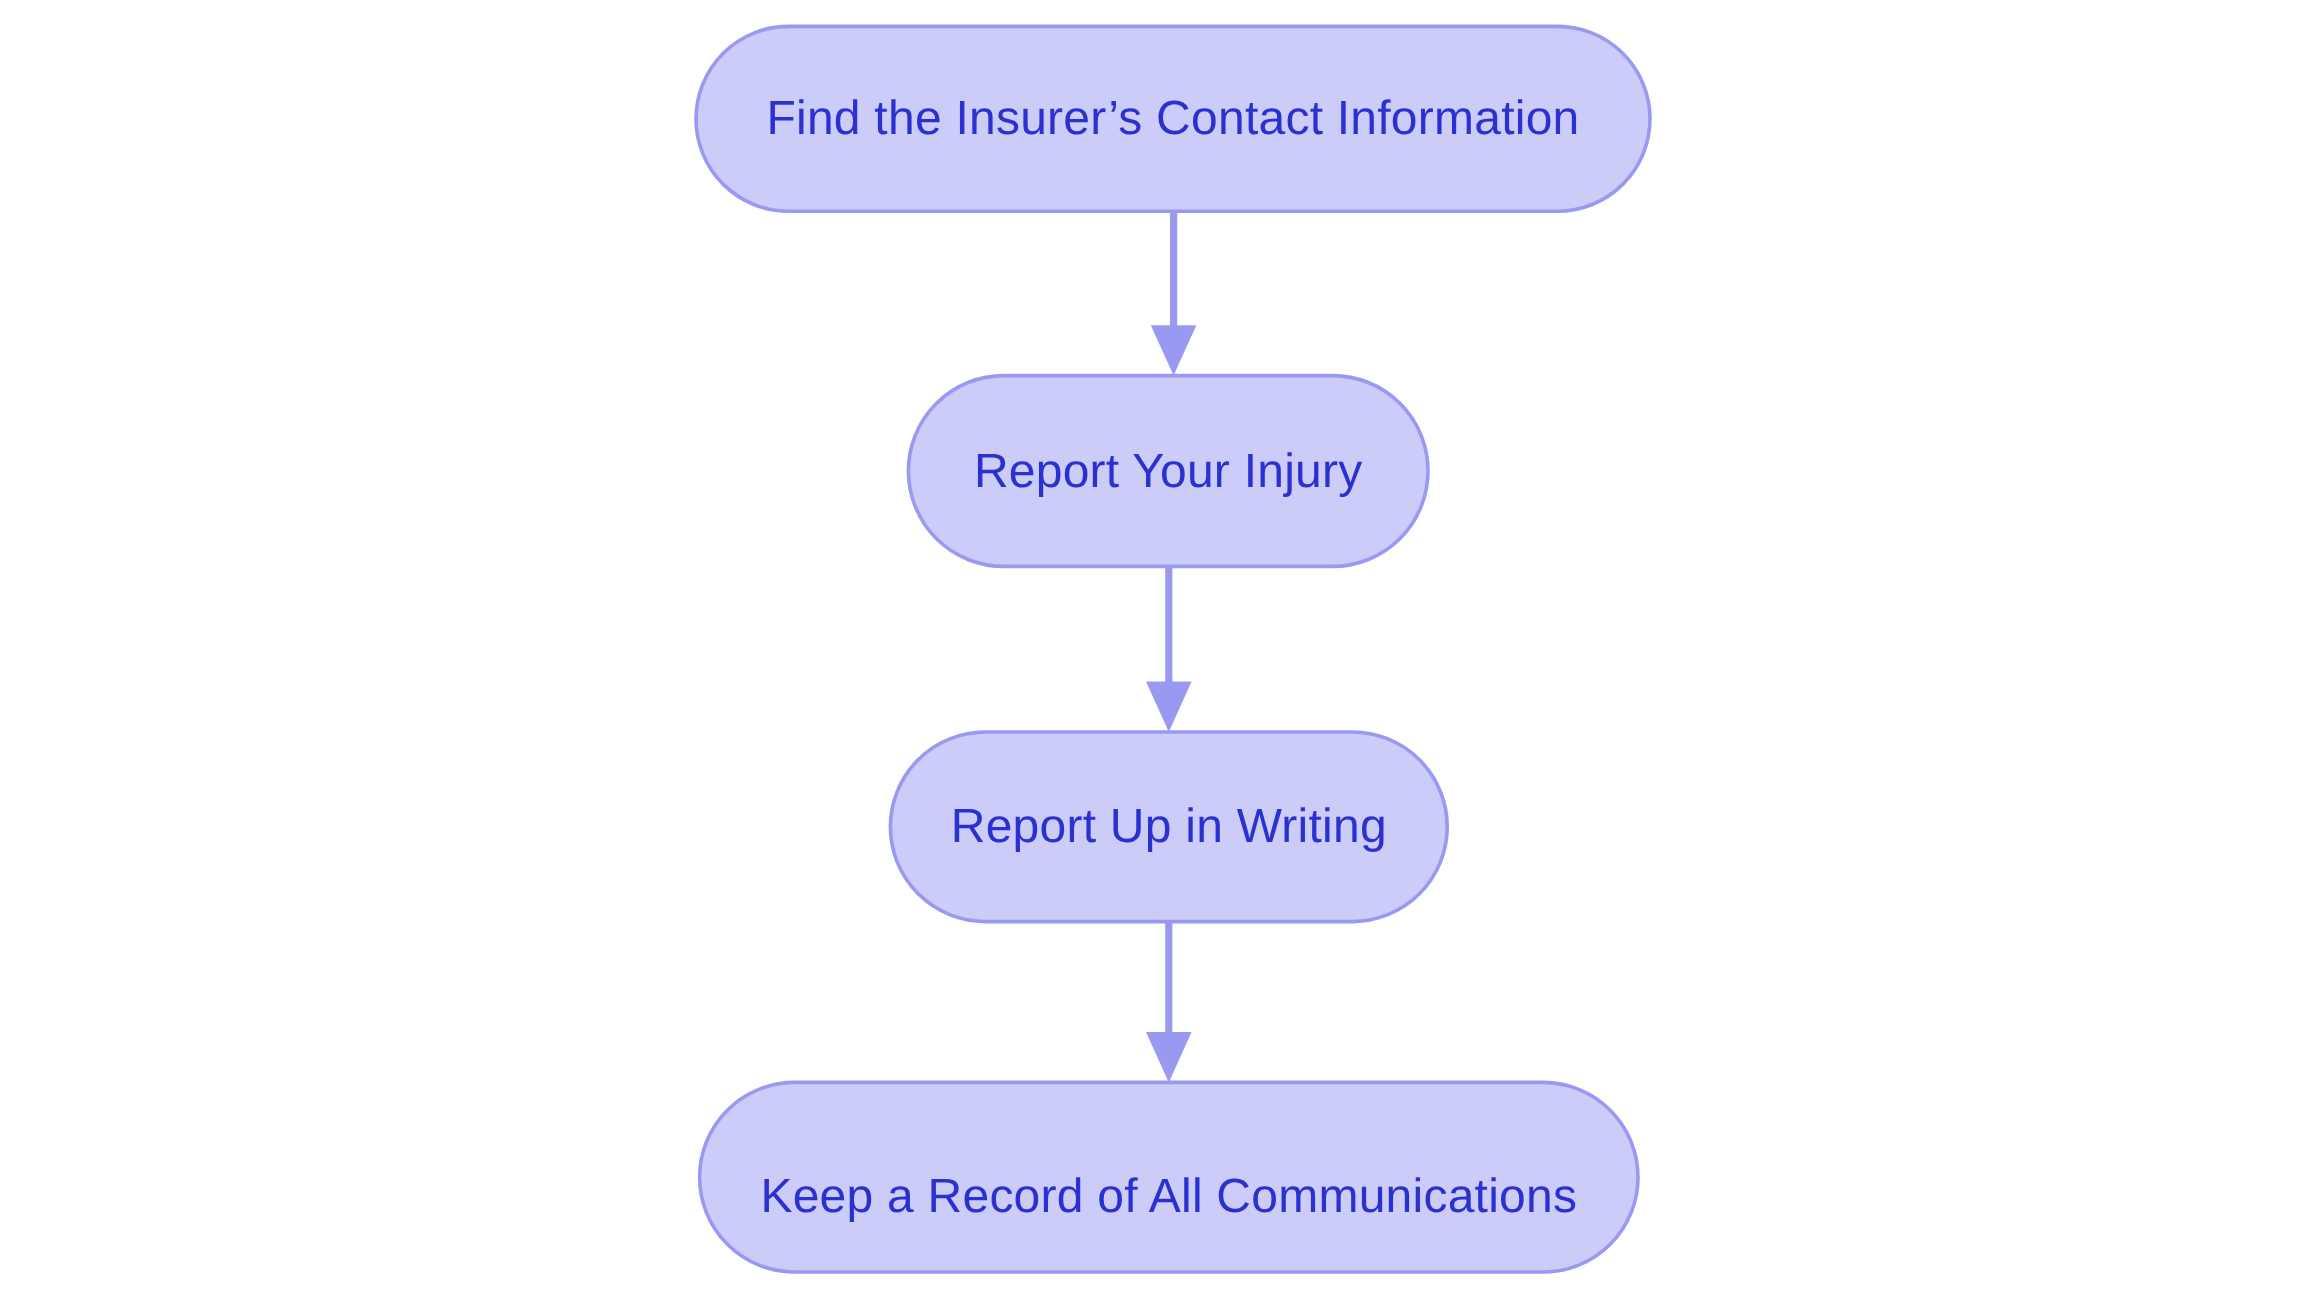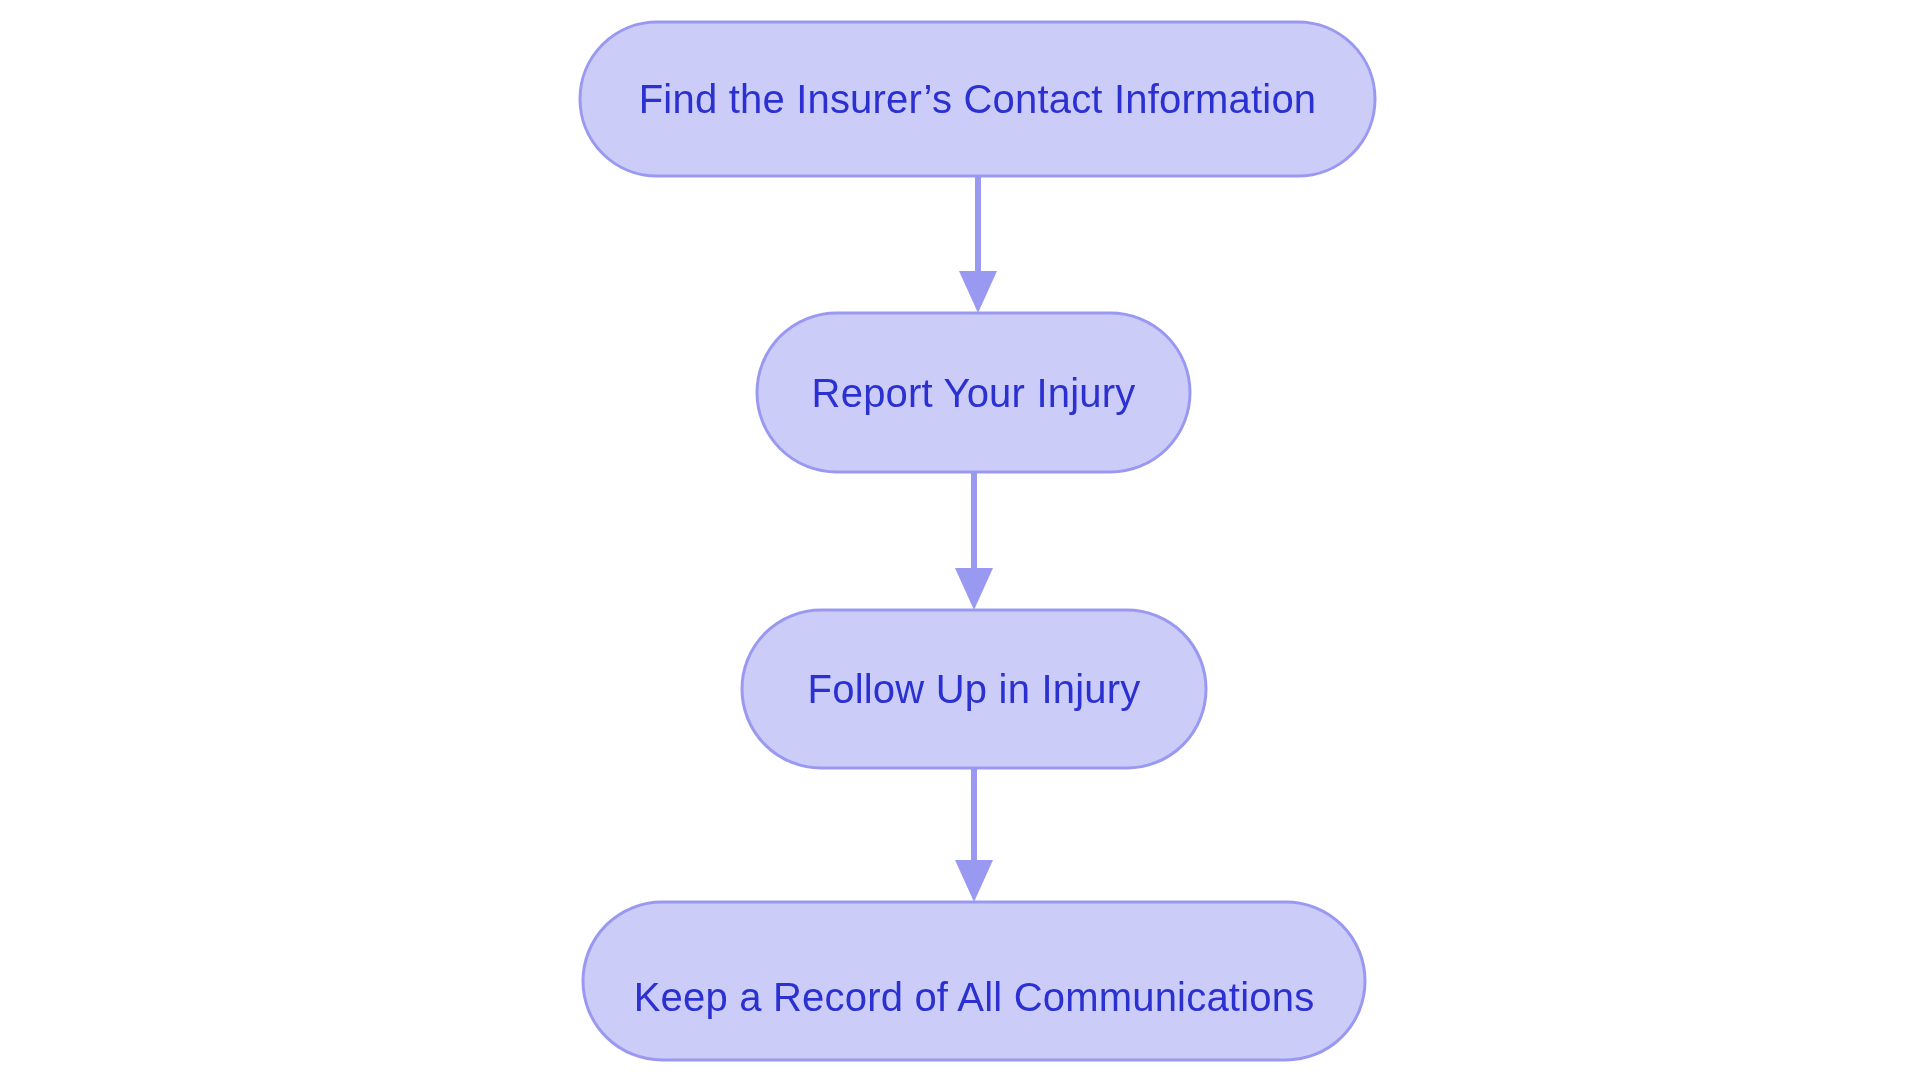--- a/index.html
+++ b/index.html
@@ -67,17 +67,17 @@
         <rect x="580" y="22" width="795" height="154" rx="77" ry="77" fill="#ccccf9" stroke="#9999f2" stroke-width="3"></rect>
         <rect x="757" y="313" width="433" height="159" rx="79.5" ry="79.5" fill="#ccccf9" stroke="#9999f2" stroke-width="3"></rect>
         <rect x="742" y="610" width="464" height="158" rx="79" ry="79" fill="#ccccf9" stroke="#9999f2" stroke-width="3"></rect>
         <rect x="583" y="902" width="782" height="158" rx="79" ry="79" fill="#ccccf9" stroke="#9999f2" stroke-width="3"></rect>
       </g>
   </svg>
 
   <div id="labels-layer">
       <div class="node-label" style="left: 580px; top: 22px; width: 795px; height: 154px;">Find the Insurer’s Contact Information</div>
       <div class="node-label" style="left: 757px; top: 313px; width: 433px; height: 159px;">Report Your Injury</div>
-      <div class="node-label" style="left: 742px; top: 610px; width: 464px; height: 158px;">Follow Up in Injury</div>
+      <div class="node-label" style="left: 742px; top: 610px; width: 464px; height: 158px;">Report Up in Writing</div>
       <div class="node-label" style="left: 583px; top: 902px; width: 782px; height: 190px;">Keep a Record of All Communications</div>
     </div>
 
 </div>
 
 </body></html>

